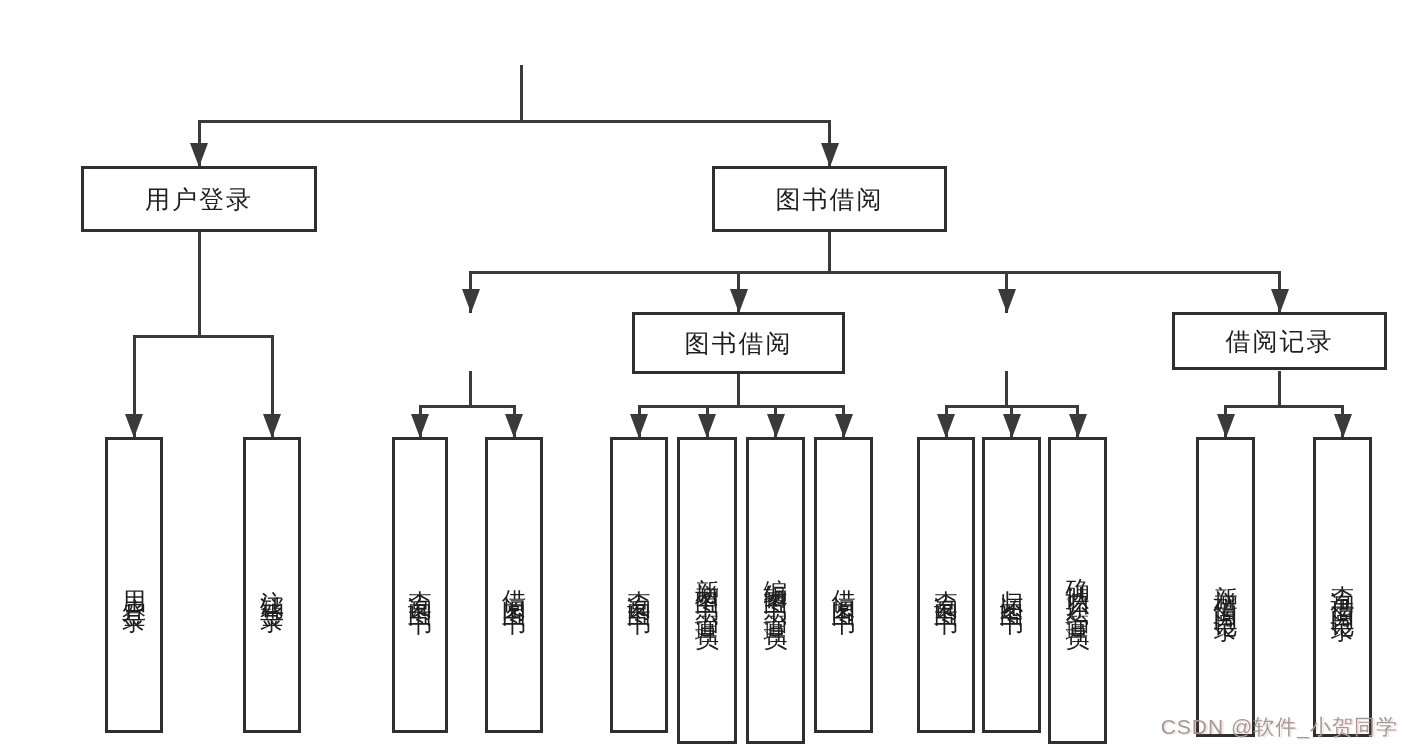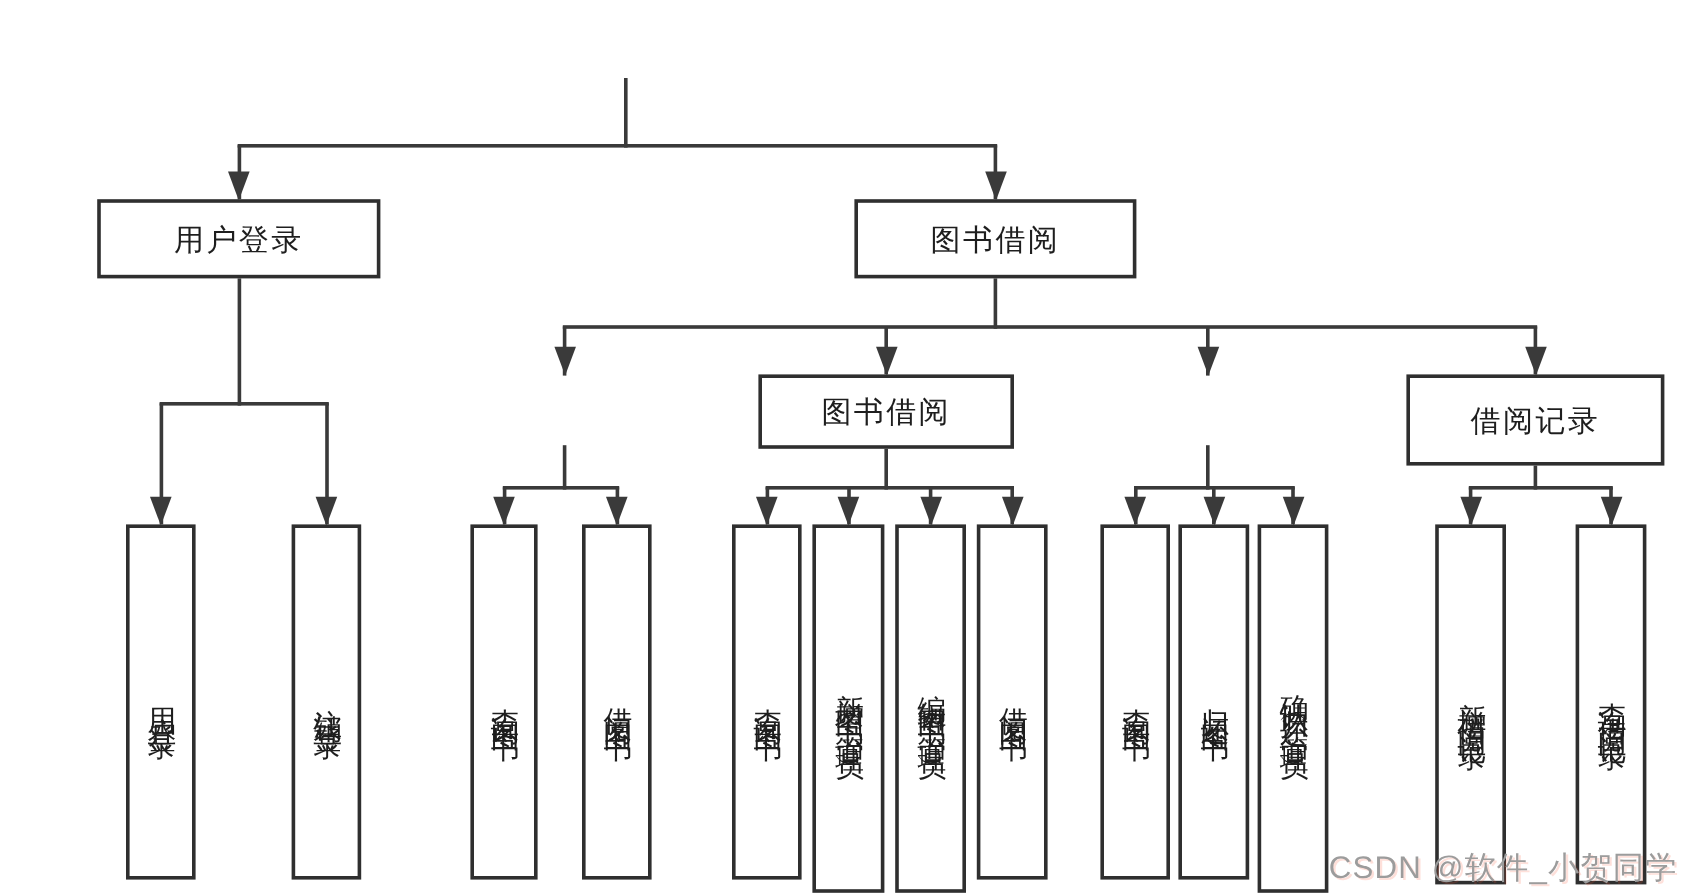--- a/index.html
+++ b/index.html
@@ -53,21 +53,21 @@
     height: 0;
     border-left: 9px solid transparent;
     border-right: 9px solid transparent;
     border-top: 24px solid var(--line-color);
     z-index: 3;
   }
   .watermark {
     position: absolute;
     right: 7px;
     bottom: 6px;
-    font-size: 26px;
+    font-size: 21px;
     letter-spacing: 1px;
     color: var(--wm-color);
     text-shadow: 2px 1px 0 rgba(252, 85, 49, 0.18);
     z-index: 4;
     white-space: nowrap;
   }
 </style>
 </head>
 <body>
 
@@ -127,21 +127,21 @@
     <div class="arrow" style="left: 1333.5px; top: 414px;"></div>
     <div class="node h" style="left: 81px; top: 166px; width: 236px; height: 66px;">
       <span class="lbl">用户登录</span>
     </div>
     <div class="node h" style="left: 712px; top: 166px; width: 235px; height: 66px;">
       <span class="lbl">图书借阅</span>
     </div>
     <div class="node h" style="left: 632px; top: 312px; width: 213px; height: 62px;">
       <span class="lbl">图书借阅</span>
     </div>
-    <div class="node h" style="left: 1172px; top: 312px; width: 215px; height: 76px;">
+    <div class="node h" style="left: 1172px; top: 312px; width: 215px; height: 58px;">
       <span class="lbl">借阅记录</span>
     </div>
     <div class="node v" style="left: 105px; top: 437px; width: 58px; height: 296px;">
       <span class="lbl">用户登录</span>
     </div>
     <div class="node v" style="left: 243px; top: 437px; width: 58px; height: 296px;">
       <span class="lbl">注销登录</span>
     </div>
     <div class="node v" style="left: 392px; top: 437px; width: 56px; height: 296px;">
       <span class="lbl">查询图书</span>

